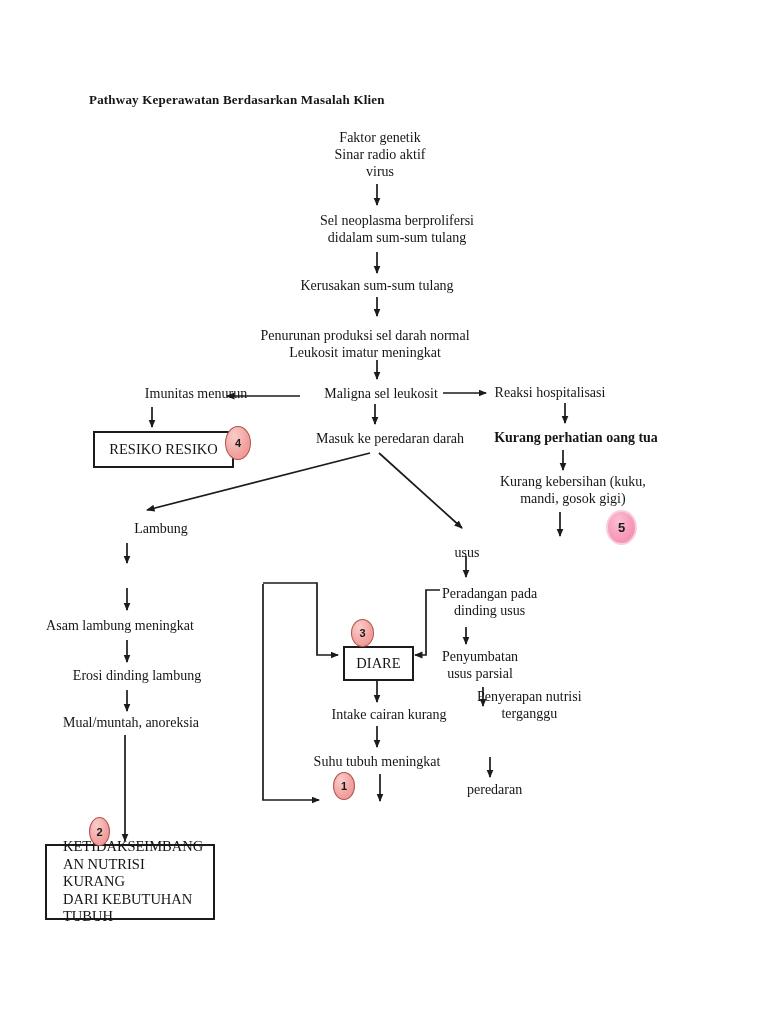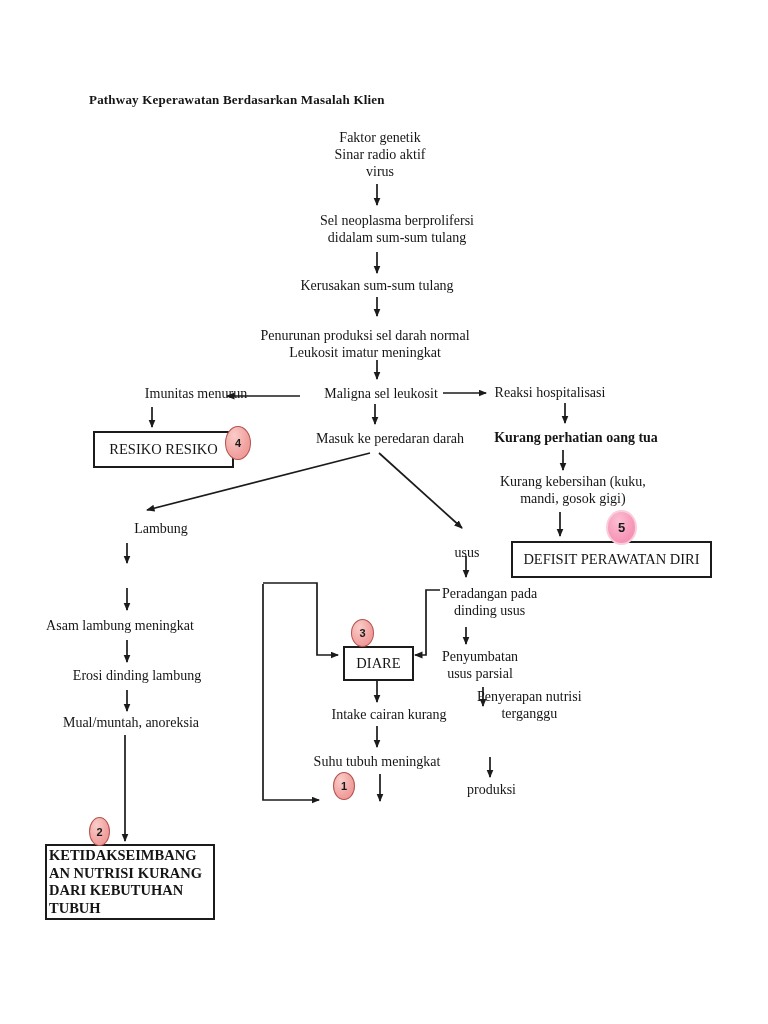--- a/index.html
+++ b/index.html
@@ -13,21 +13,21 @@
   .node{
     position:absolute;font-size:14px;line-height:17px;white-space:pre-line;
   }
   .node.center{transform:translateX(-50%);text-align:center;}
   .node.leftal{text-align:center;}
   .dbox{
     position:absolute;border:2px solid #1b1b1b;background:#ffffff;
     display:flex;align-items:center;justify-content:center;
     font-size:14.5px;line-height:17.5px;text-align:center;white-space:pre-line;
   }
-  .dbox.leftal{justify-content:flex-start;text-align:left;padding:2px 2px;box-sizing:border-box;font-weight:bold;}
+  .dbox.leftal{justify-content:flex-start;text-align:left;padding:2px 16px;box-sizing:border-box;}
   svg.wires{position:absolute;left:0;top:0;}
   .badge{
     position:absolute;border-radius:50%;
     display:flex;align-items:center;justify-content:center;
     font-family:"Liberation Sans","DejaVu Sans",sans-serif;
     font-weight:bold;font-size:11px;color:#1a1a1a;box-sizing:border-box;
   }
   .badge.salmon{
     background:radial-gradient(ellipse at 35% 28%, #f9cdc9 0%, #f1a2a0 60%, #ec8f8d 100%);
     border:1.5px solid #b3524d;
@@ -101,26 +101,25 @@
   <div class="node center" style="left:467px;top:537px;margin-top:7px;">usus</div>
   <div class="node center" style="left:120px;top:617px;">Asam lambung meningkat</div>
   <div class="node center" style="left:137px;top:667px;">Erosi dinding lambung</div>
   <div class="node center" style="left:131px;top:714px;">Mual/muntah, anoreksia</div>
   <div class="node leftal" style="left:442px;top:585px;">Peradangan pada
 dinding usus</div>
   <div class="node center" style="left:480px;top:648px;">Penyumbatan
 usus parsial</div>
   <div class="node leftal" style="left:477px;top:688px;">Penyerapan nutrisi
 terganggu</div>
-  <div class="node leftal" style="left:467px;top:781px;">produksi</div>
+  <div class="node leftal" style="left:467px;top:781px;">peredaran</div>
   <div class="node center" style="left:389px;top:706px;">Intake cairan kurang</div>
   <div class="node center" style="left:377px;top:753px;">Suhu tubuh meningkat</div>
 
   <div class="dbox" style="left:93px;top:431px;width:137px;height:33px;">RESIKO RESIKO</div>
-  <div class="dbox" style="left:511px;top:541px;width:197px;height:33px;">DEFISIT PERAWATAN DIRI</div>
   <div class="dbox" style="left:343px;top:646px;width:67px;height:31px;">DIARE</div>
   <div class="dbox leftal" style="left:45px;top:844px;width:170px;height:76px;">KETIDAKSEIMBANG
 AN NUTRISI KURANG
 DARI KEBUTUHAN
 TUBUH</div>
 
   <div class="badge salmon" style="left:225px;top:426px;width:26px;height:34px;">
       <span>4</span>
     </div>
   <div class="badge pink" style="left:606px;top:510px;width:31px;height:35px;font-size:13px;">

